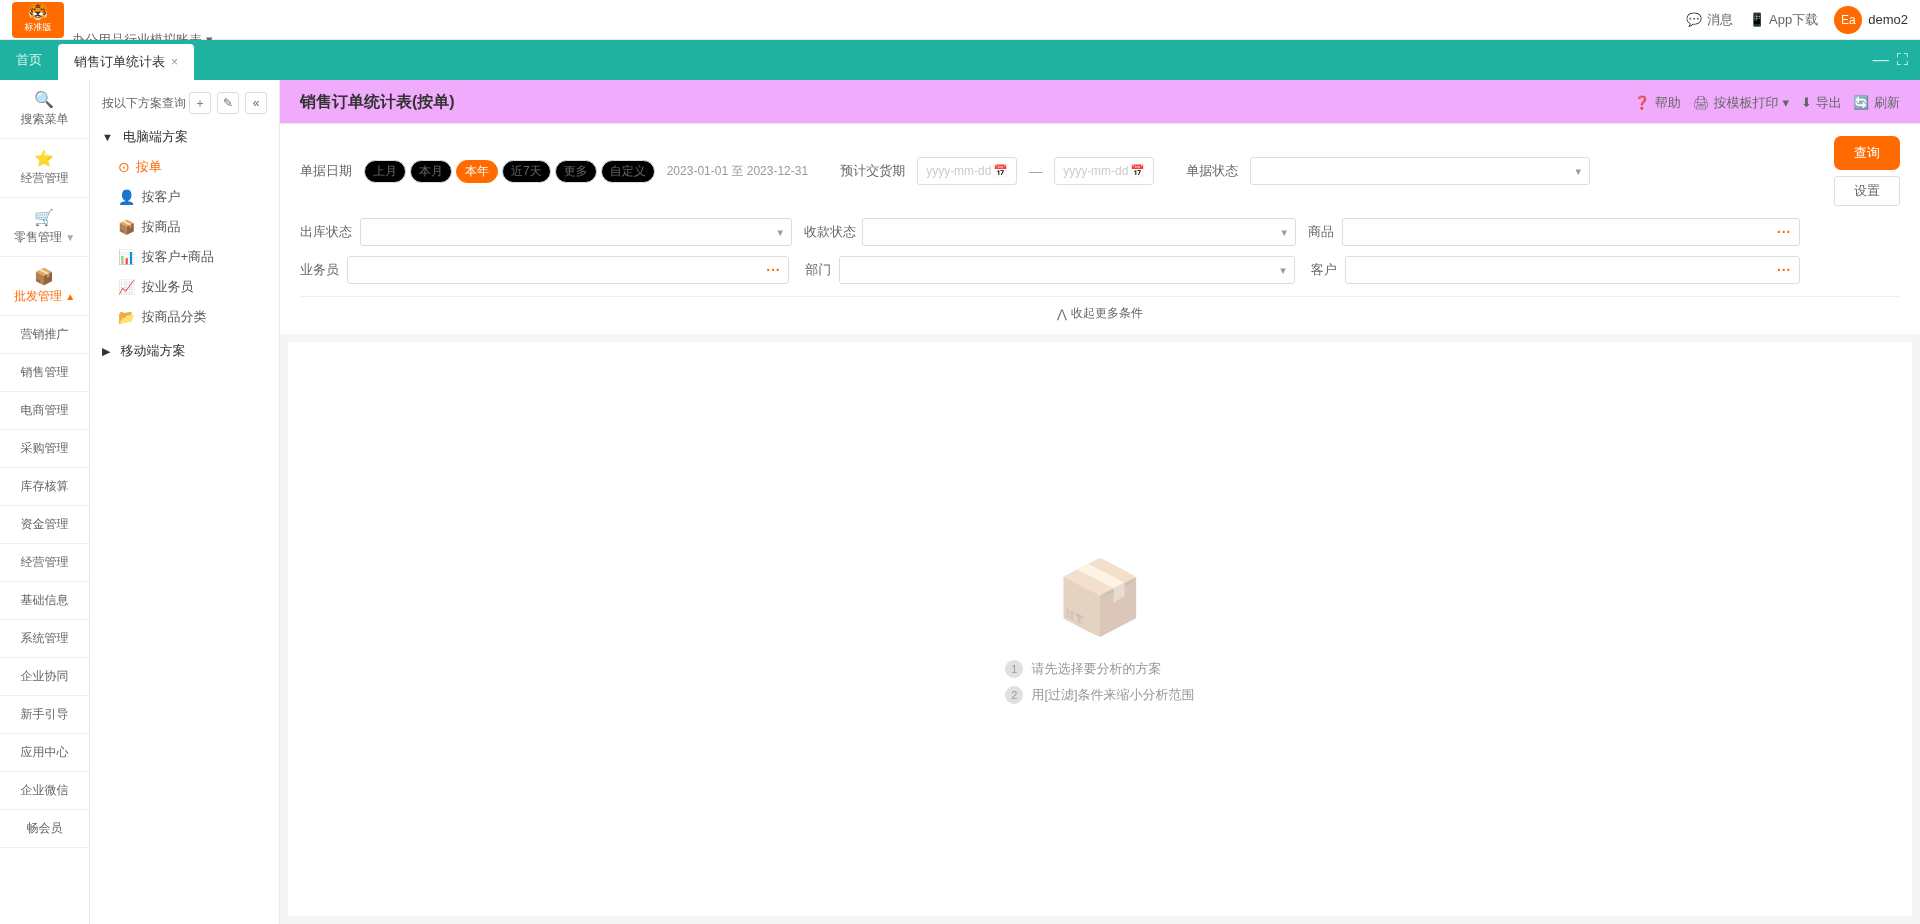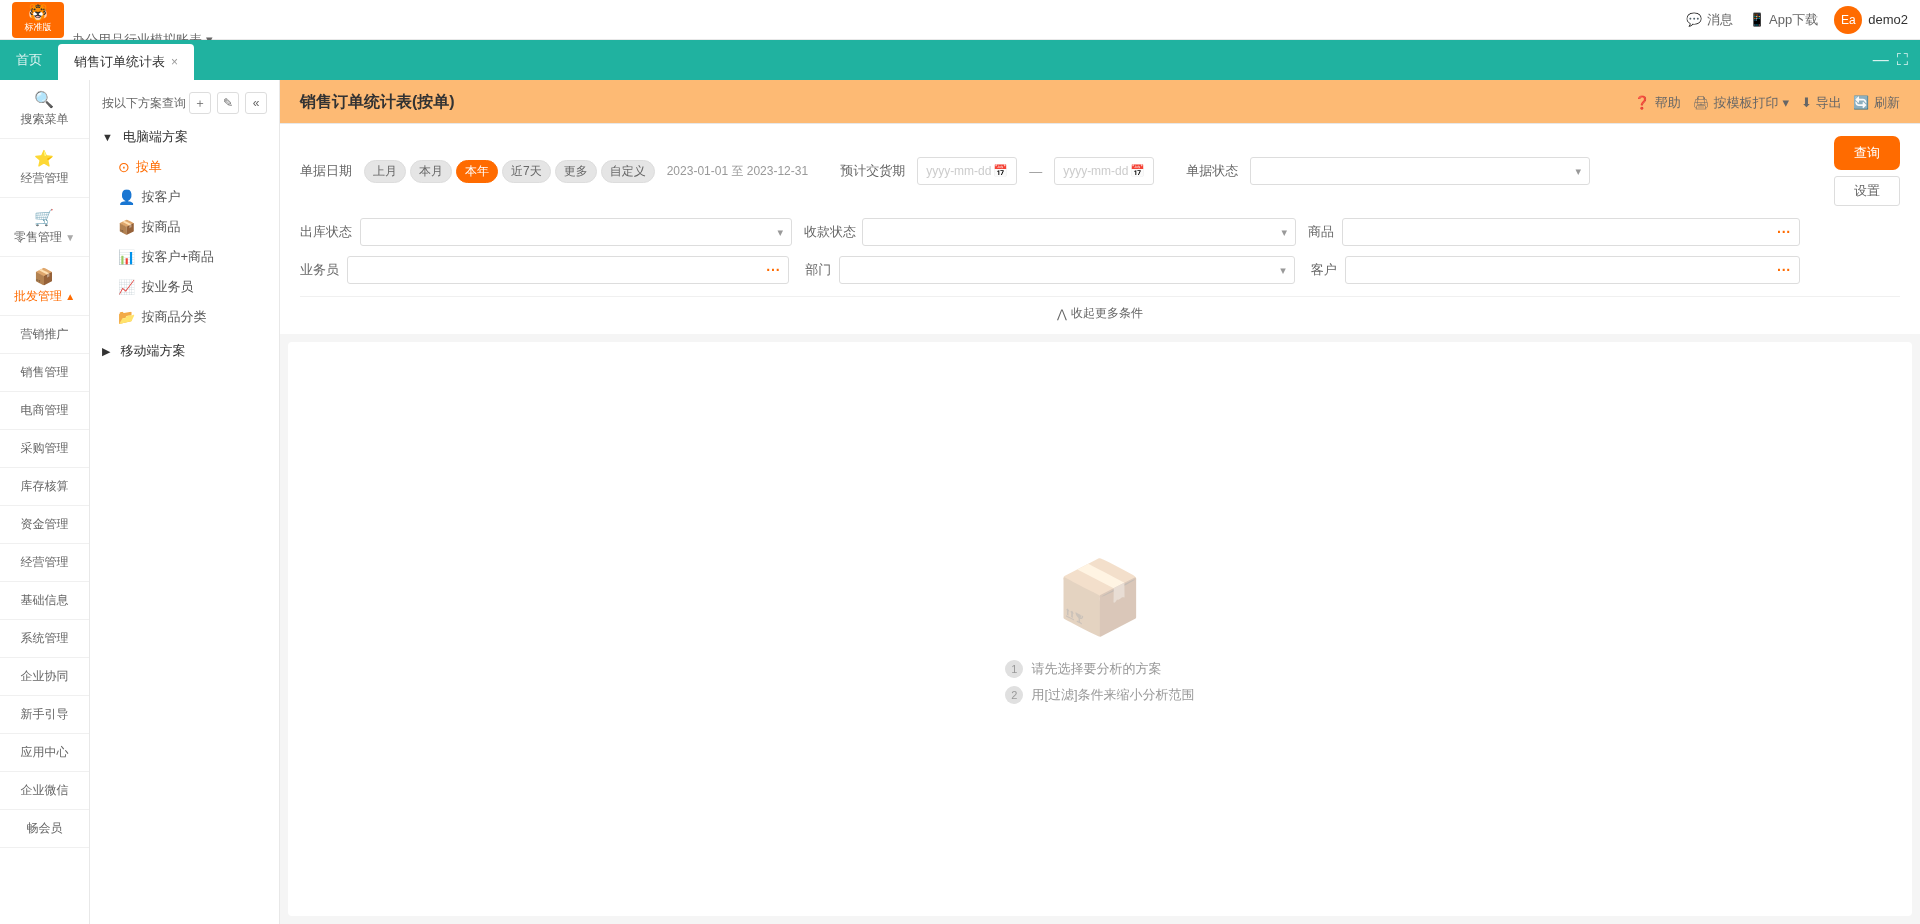--- a/index.html
+++ b/index.html
@@ -44,31 +44,31 @@
     .panel-icon { width: 22px; height: 22px; border: 1px solid #ddd; border-radius: 3px; display: flex; align-items: center; justify-content: center; cursor: pointer; font-size: 12px; color: #666; }
     .tree-item { padding: 6px 12px; font-size: 13px; cursor: pointer; display: flex; align-items: center; gap: 6px; }
     .tree-item-child { padding: 6px 12px 6px 28px; font-size: 13px; cursor: pointer; display: flex; align-items: center; gap: 6px; color: #555; }
     .tree-item-child.active { color: #ff6b00; }
     .tree-expand { margin-right: 4px; font-size: 11px; }
 
     
     .right-content { flex: 1; display: flex; flex-direction: column; overflow: hidden; background: #f5f5f5; }
 
     
-    .page-header { background: #fdba74; padding: 12px 20px 0; border-bottom: 1px solid #e8e8e8; flex-shrink: 0; }
+    .page-header { background: #f0abfc; padding: 12px 20px 0; border-bottom: 1px solid #e8e8e8; flex-shrink: 0; }
     .page-title-row { display: flex; align-items: center; justify-content: space-between; padding-bottom: 10px; }
     .page-title { font-size: 16px; font-weight: 600; color: #333; }
     .page-actions { display: flex; align-items: center; gap: 12px; }
     .action-btn { display: flex; align-items: center; gap: 4px; font-size: 13px; color: #666; cursor: pointer; }
 
     
     .filter-area { background: #fff; padding: 12px 20px; flex-shrink: 0; }
     .filter-label { font-size: 13px; color: #666; white-space: nowrap; }
     .date-btns { display: flex; align-items: center; gap: 4px; }
-    .date-btn { padding: 2px 8px; border-radius: 12px; border: 1px solid #ddd; font-size: 12px; cursor: pointer; color: #666; background: #e5e5e5; }
+    .date-btn { padding: 2px 8px; border-radius: 12px; border: 1px solid #ddd; font-size: 12px; cursor: pointer; color: #666; background: #000000; }
     .date-btn.active { background: #ff6b00; color: #fff; border-color: #ff6b00; }
     .date-field { width: 100px; height: 28px; border: 1px solid #ddd; border-radius: 3px; padding: 0 8px; font-size: 12px; color: #999; display: flex; align-items: center; justify-content: space-between; cursor: pointer; }
     .date-sep { color: #999; }
     .select-field { width: 380px; height: 28px; border: 1px solid #ddd; border-radius: 3px; padding: 0 8px; font-size: 12px; display: flex; align-items: center; justify-content: space-between; cursor: pointer; background: #fff; }
     .chevron { color: #999; font-size: 11px; }
     .ellipsis-btn { color: #ff6b00; cursor: pointer; font-size: 14px; font-weight: bold; }
 
     
     .query-btn { background: #ff6b00; color: #fff; border: none; padding: 8px 20px; border-radius: 7px; cursor: pointer; font-size: 13px; }
     .setup-btn { background: #fff; color: #666; border: 1px solid #ddd; padding: 5px 16px; border-radius: 3px; cursor: pointer; font-size: 13px; }

